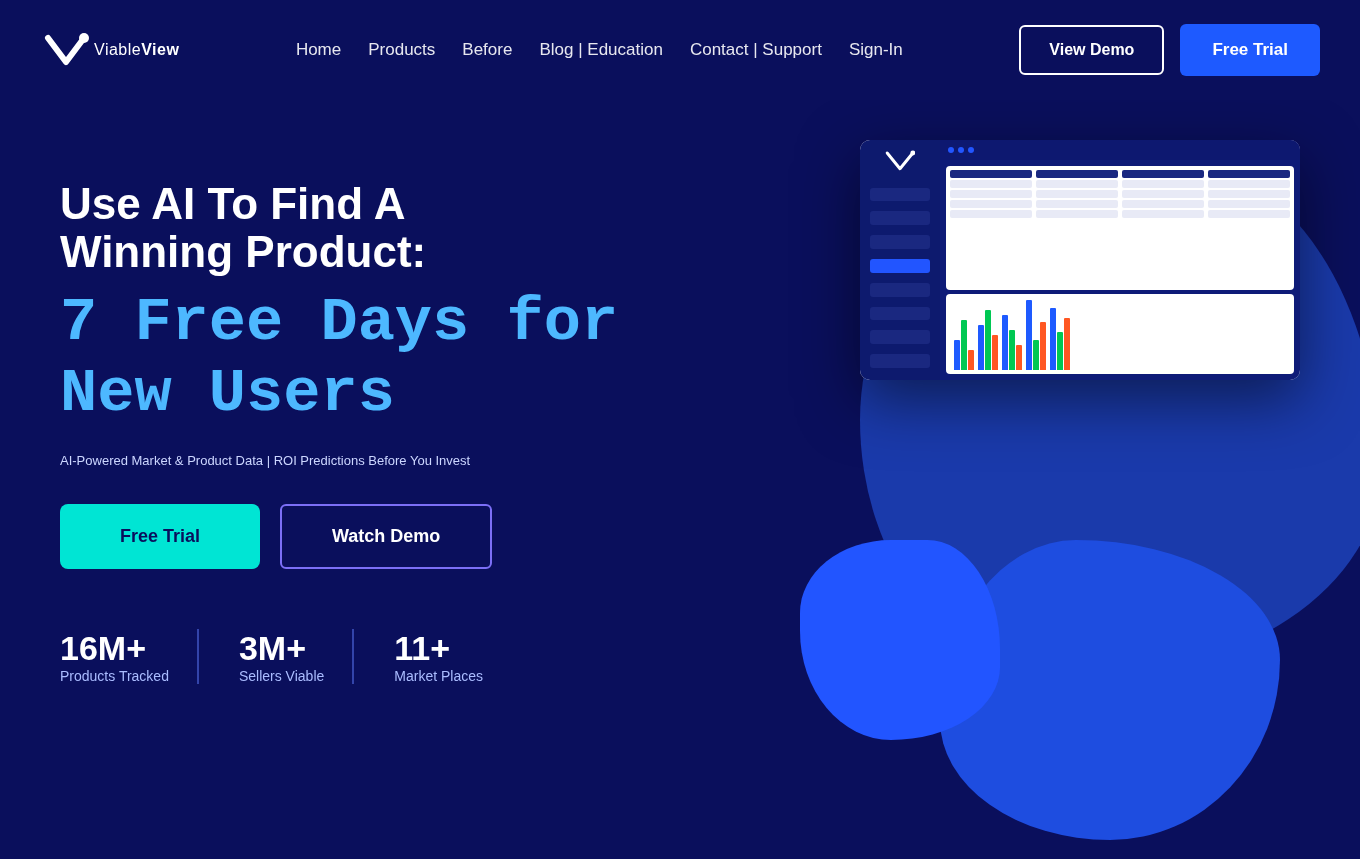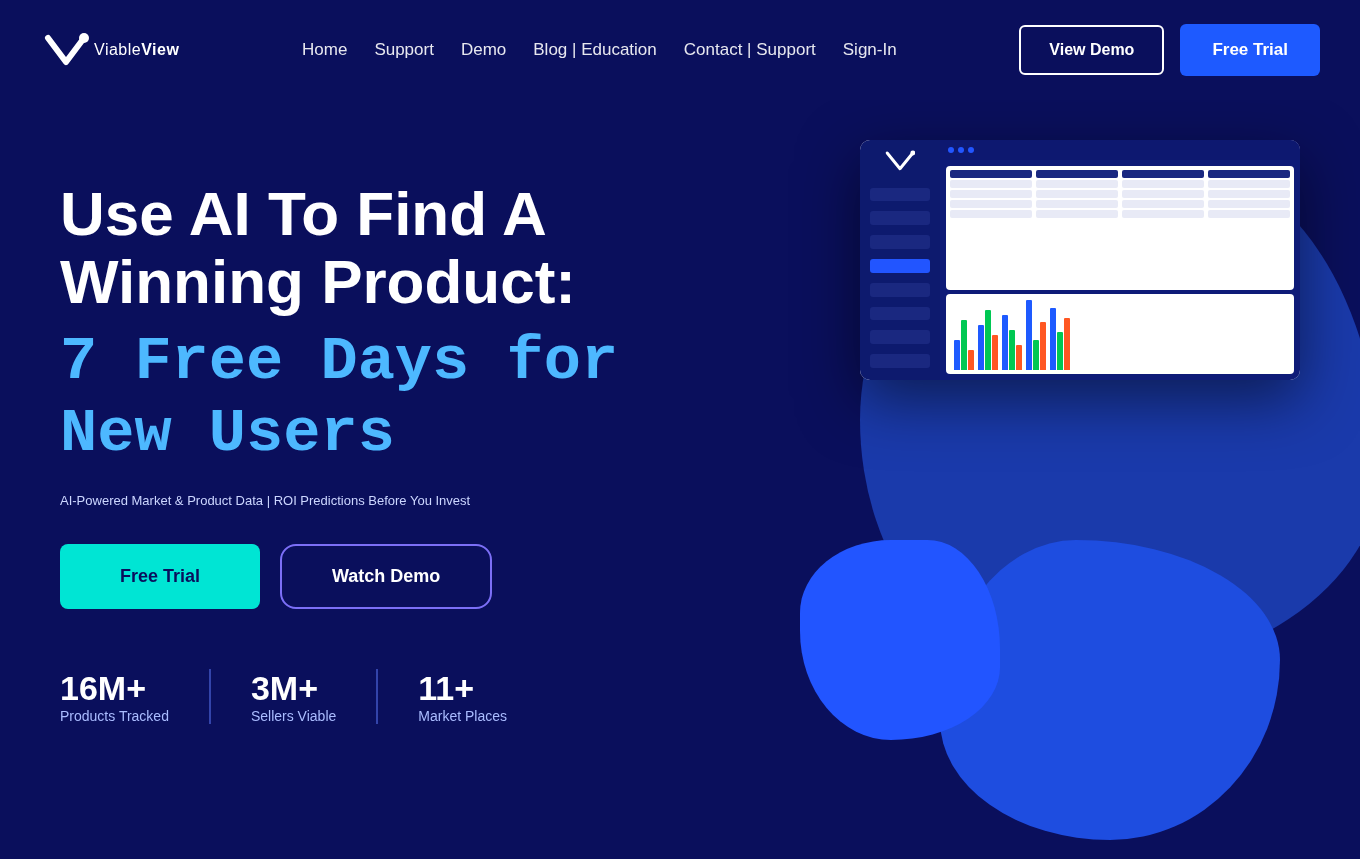--- a/index.html
+++ b/index.html
@@ -267,21 +267,21 @@
 
     
     .hero-content {
       max-width: 700px;
       padding-top: 20px;
       position: relative;
       z-index: 6;
     }
 
     .hero-heading {
-      font-size: 62px;
+      font-size: 44px;
       font-weight: 800;
       line-height: 1.1;
       color: #fff;
       margin-bottom: 10px;
     }
 
     .hero-heading-blue {
       font-size: 62px;
       font-weight: 800;
       line-height: 1.15;
@@ -315,38 +315,38 @@
       min-width: 200px;
     }
 
     .btn-hero-demo {
       background: transparent;
       border: 2px solid #7c6ff7;
       color: #fff;
       padding: 20px 50px;
       font-size: 18px;
       font-weight: 700;
-      border-radius: 16px;
+      border-radius: 6px;
       cursor: pointer;
       min-width: 200px;
     }
 
     
     .stats-bar {
       display: flex;
       align-items: center;
       gap: 0;
       padding-left: 0;
     }
 
     .stat-item {
       display: flex;
       flex-direction: column;
       align-items: flex-start;
-      padding-right: 40px;
+      padding-right: 28px;
     }
 
     .stat-item + .stat-item {
       border-left: 2px solid #3344aa;
       padding-left: 40px;
     }
 
     .stat-number {
       font-size: 34px;
       font-weight: 800;
@@ -369,22 +369,22 @@
       <path d="M8 8 L26 32 L44 8" stroke="white" stroke-width="6" stroke-linecap="round" stroke-linejoin="round" fill="none"></path>
       <circle cx="44" cy="8" r="5" fill="white"></circle>
     </svg>
     <span class="logo-text">
       <span>Viable</span><strong>View</strong>
     </span>
   </div>
 
   <ul class="nav-links">
     <li><a>Home</a></li>
-    <li><a>Support</a></li>
-    <li><a>Demo</a></li>
+    <li><a>Products</a></li>
+    <li><a>Before</a></li>
     <li><a>Blog | Education</a></li>
     <li><a>Contact | Support</a></li>
     <li><a>Sign-In</a></li>
   </ul>
 
   <div class="nav-actions">
     <button class="btn-view-demo">View Demo</button>
     <button class="btn-free-trial-nav">Free Trial</button>
   </div>
 </nav>

